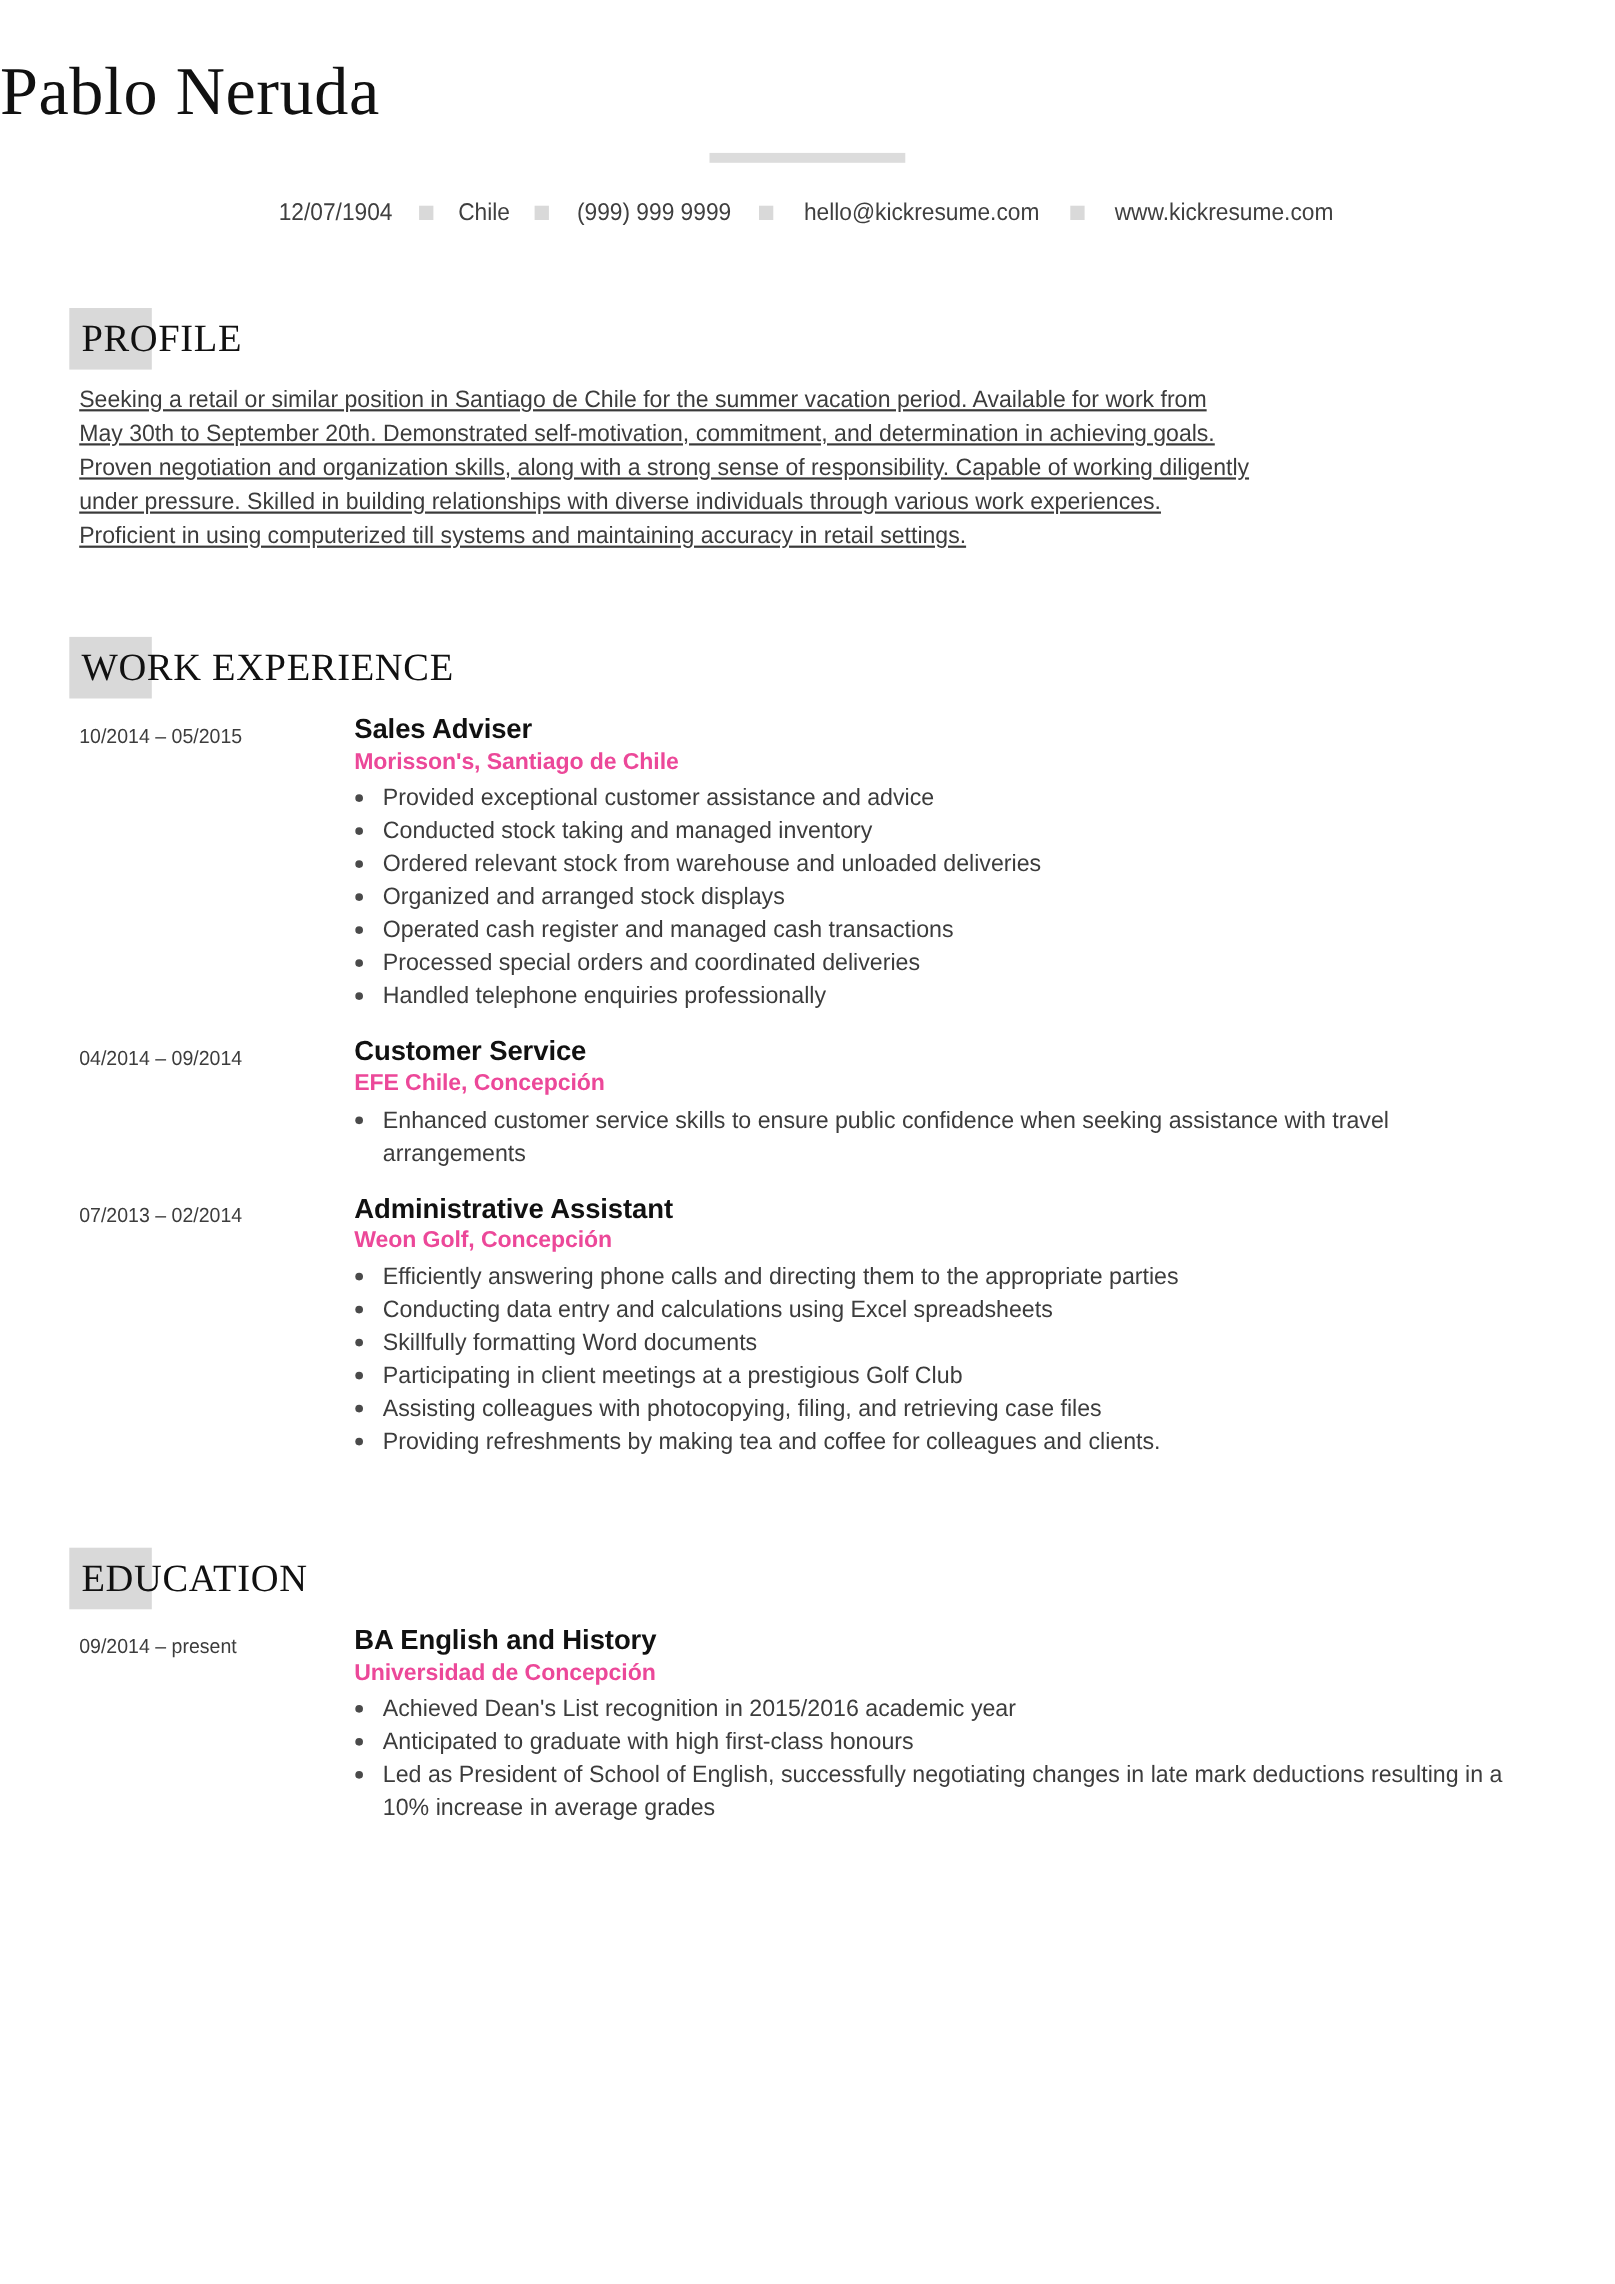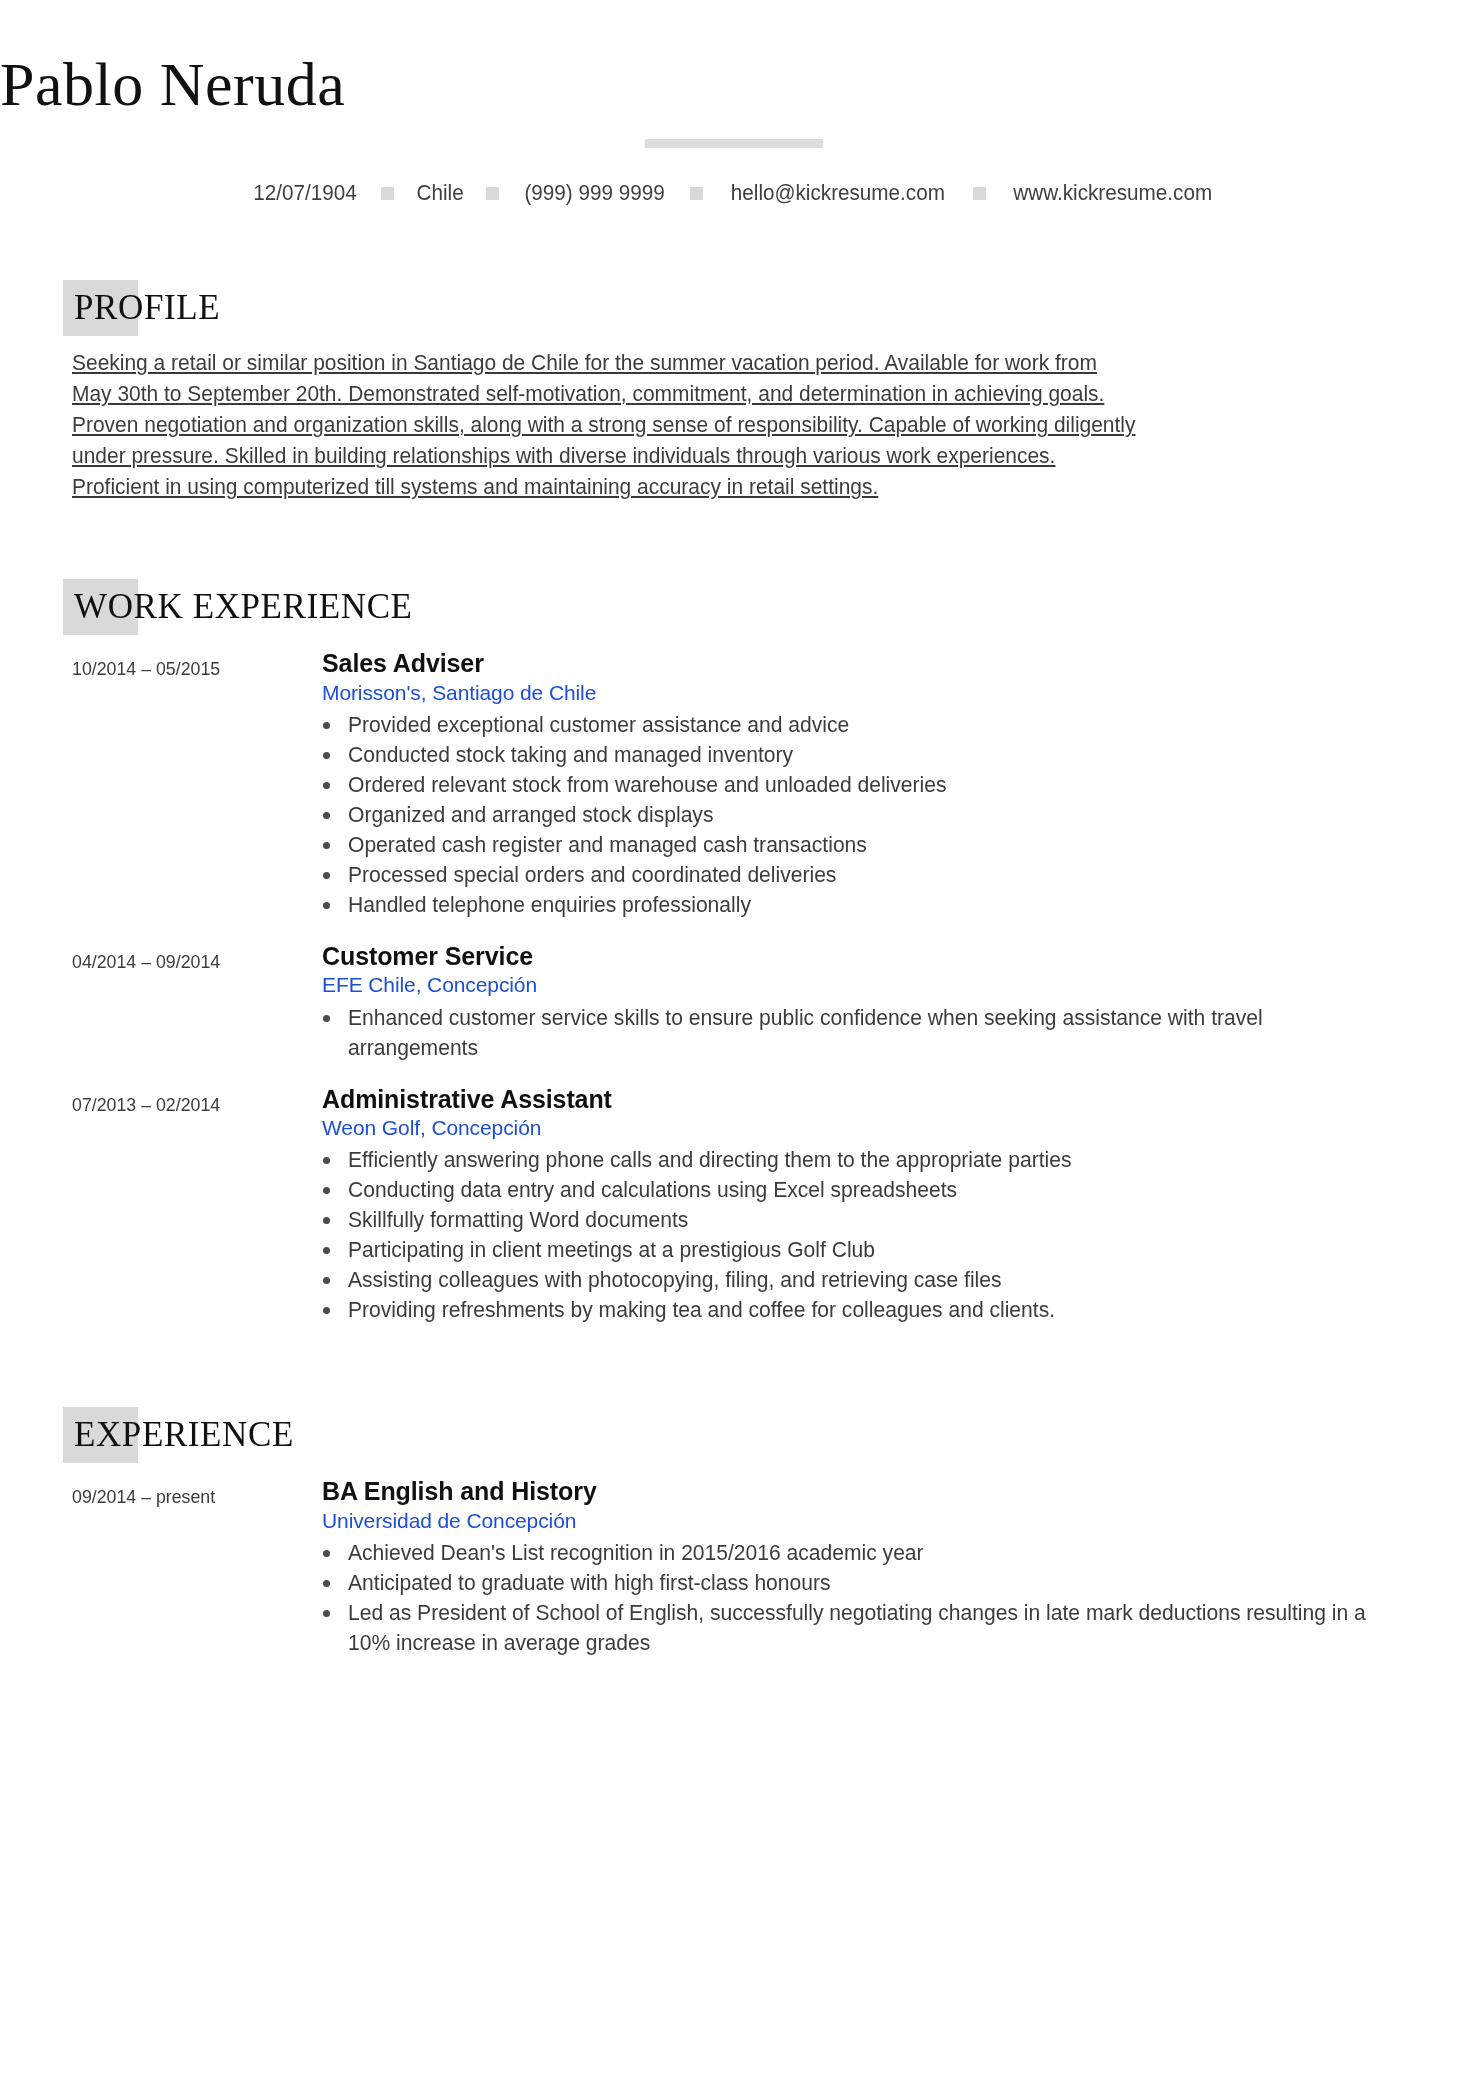--- a/index.html
+++ b/index.html
@@ -148,22 +148,22 @@
   .entry-title {
     font-size: 25px;
     font-weight: bold;
     color: #111111;
     line-height: 1.18;
     letter-spacing: -0.1px;
   }
 
   .entry-org {
     font-size: 21px;
-    font-weight: normal;
-    color: #1d4ed8;
+    font-weight: bold;
+    color: #ec4899;
     line-height: 1.25;
     margin-top: 1px;
     letter-spacing: -0.1px;
   }
 
   .entry-list {
     list-style: none;
     margin-top: 4px;
   }
 
@@ -296,21 +296,21 @@
               </li>
             </ul>
           </div>
         </div>
       </div>
   </div>
 
   <div class="section section-edu">
     <div class="section-title-wrap">
       <div class="section-title-hl"></div>
-      <span class="section-title">EXPERIENCE</span>
+      <span class="section-title">EDUCATION</span>
     </div>
     <div id="edu-entries">
         <div class="entry">
           <div class="entry-dates">09/2014 – present</div>
           <div class="entry-body">
             <div class="entry-title">BA English and History</div>
             <div class="entry-org">Universidad de Concepción</div>
             <ul class="entry-list">
               <li>
                 <span class="txt">Achieved Dean's List recognition in 2015/2016 academic year</span>

